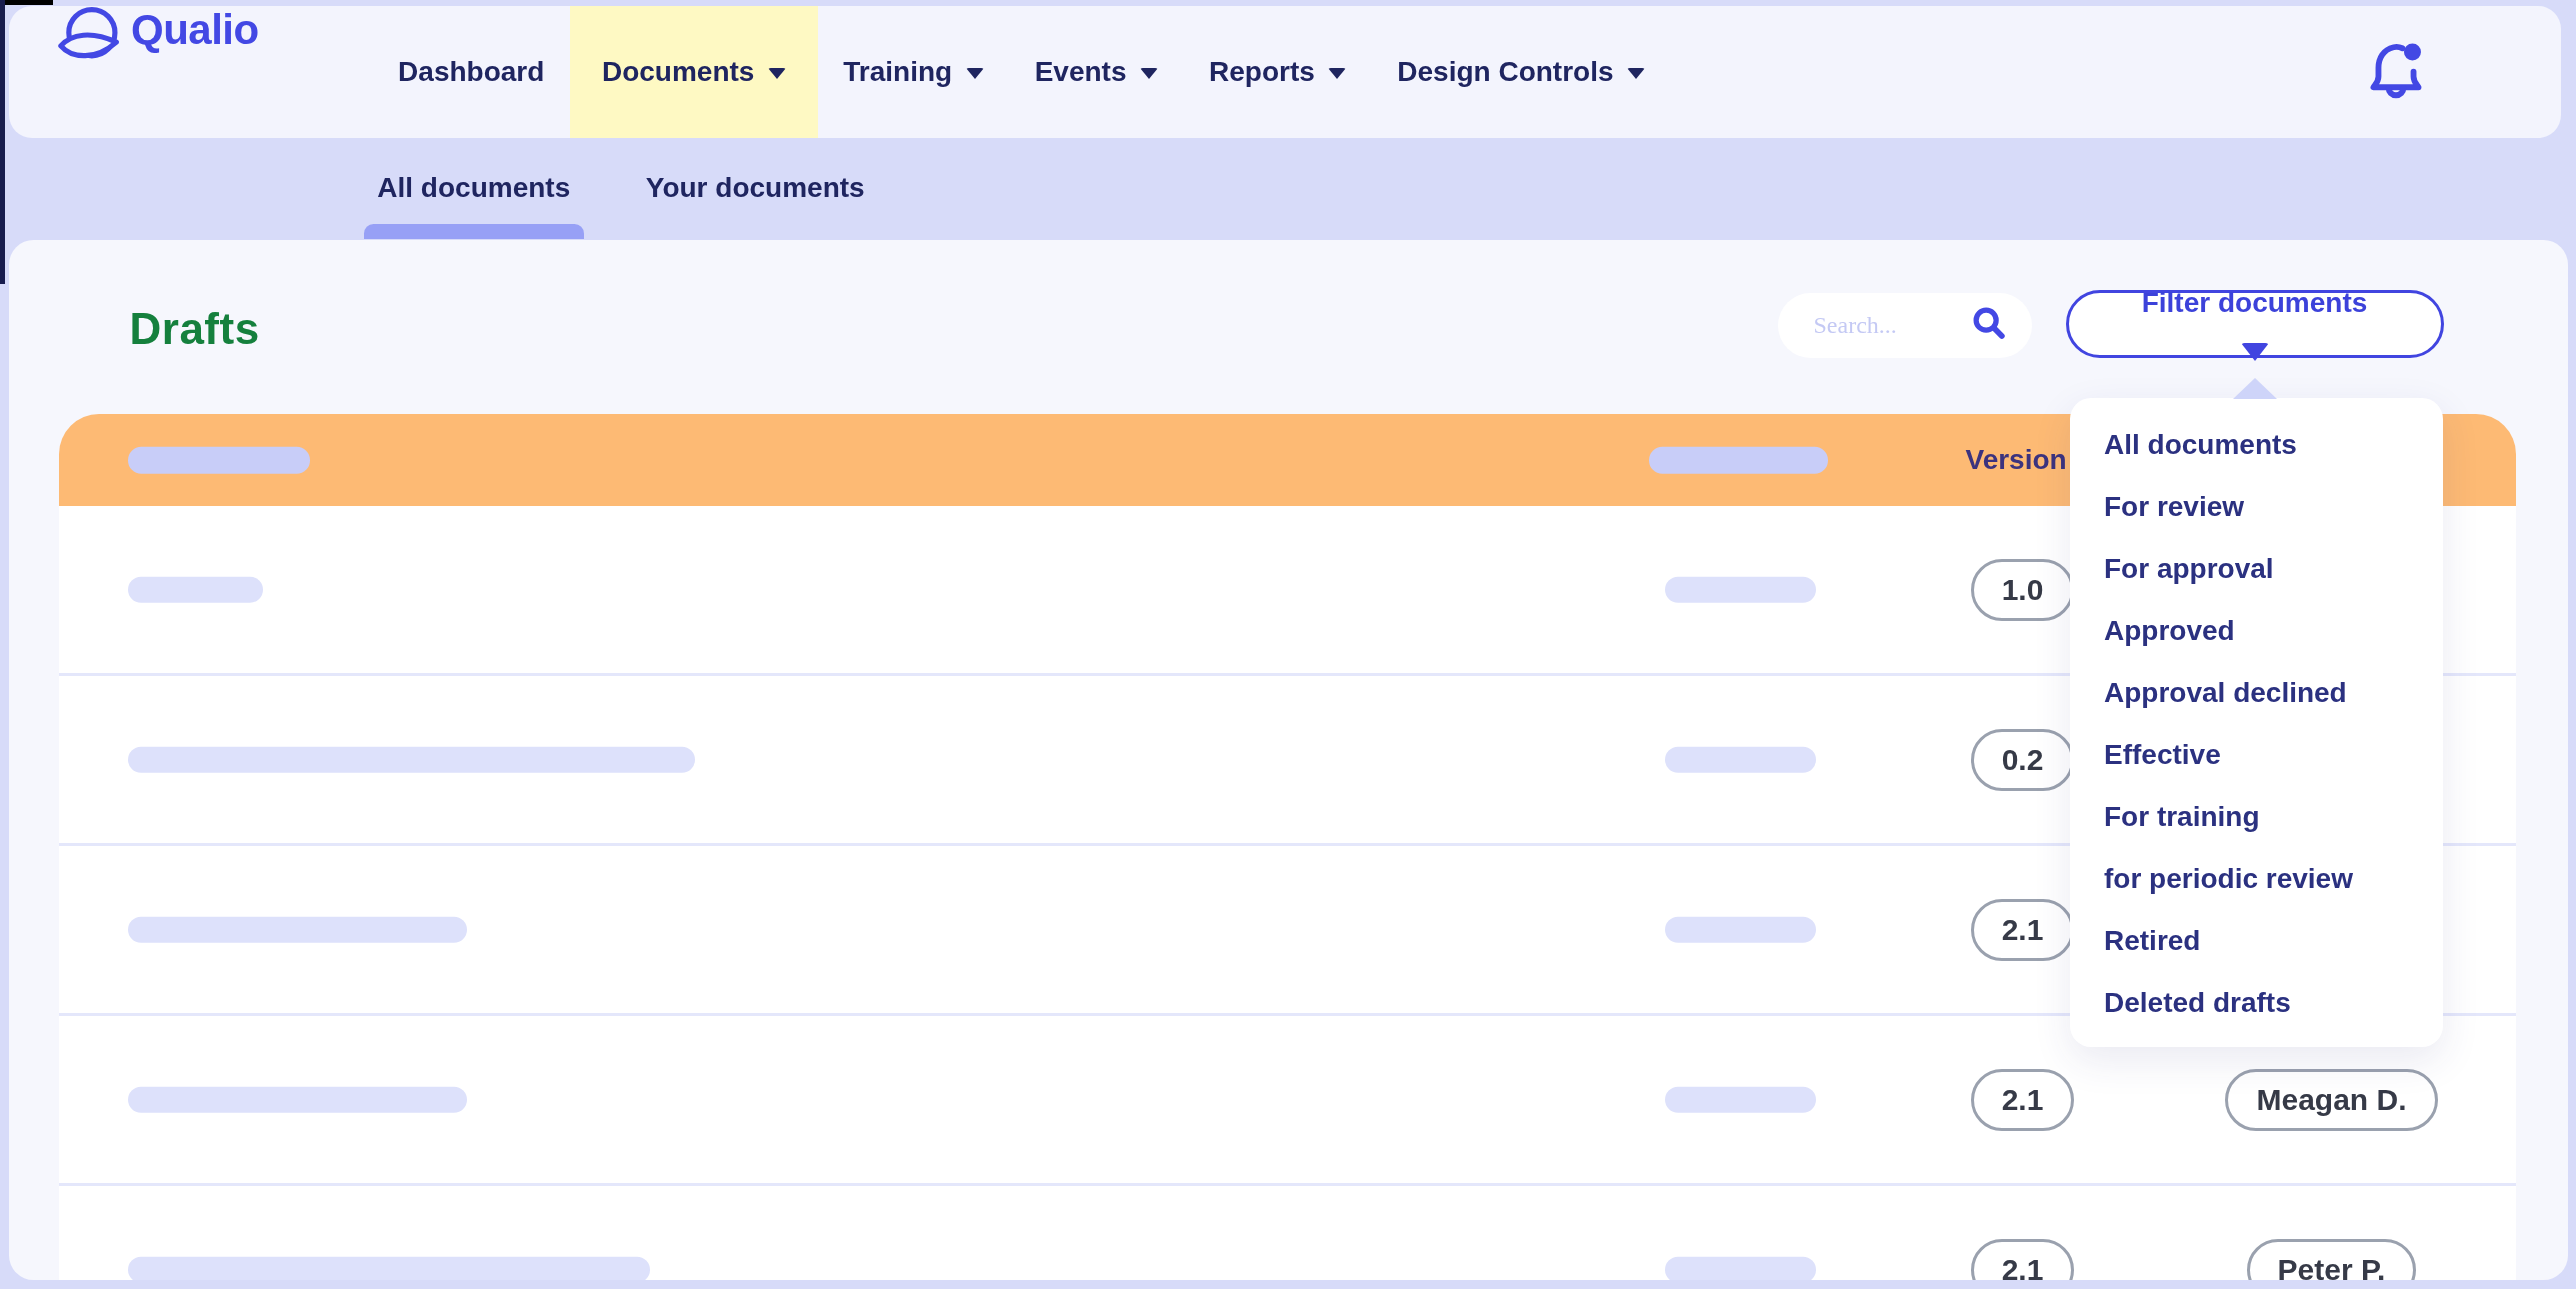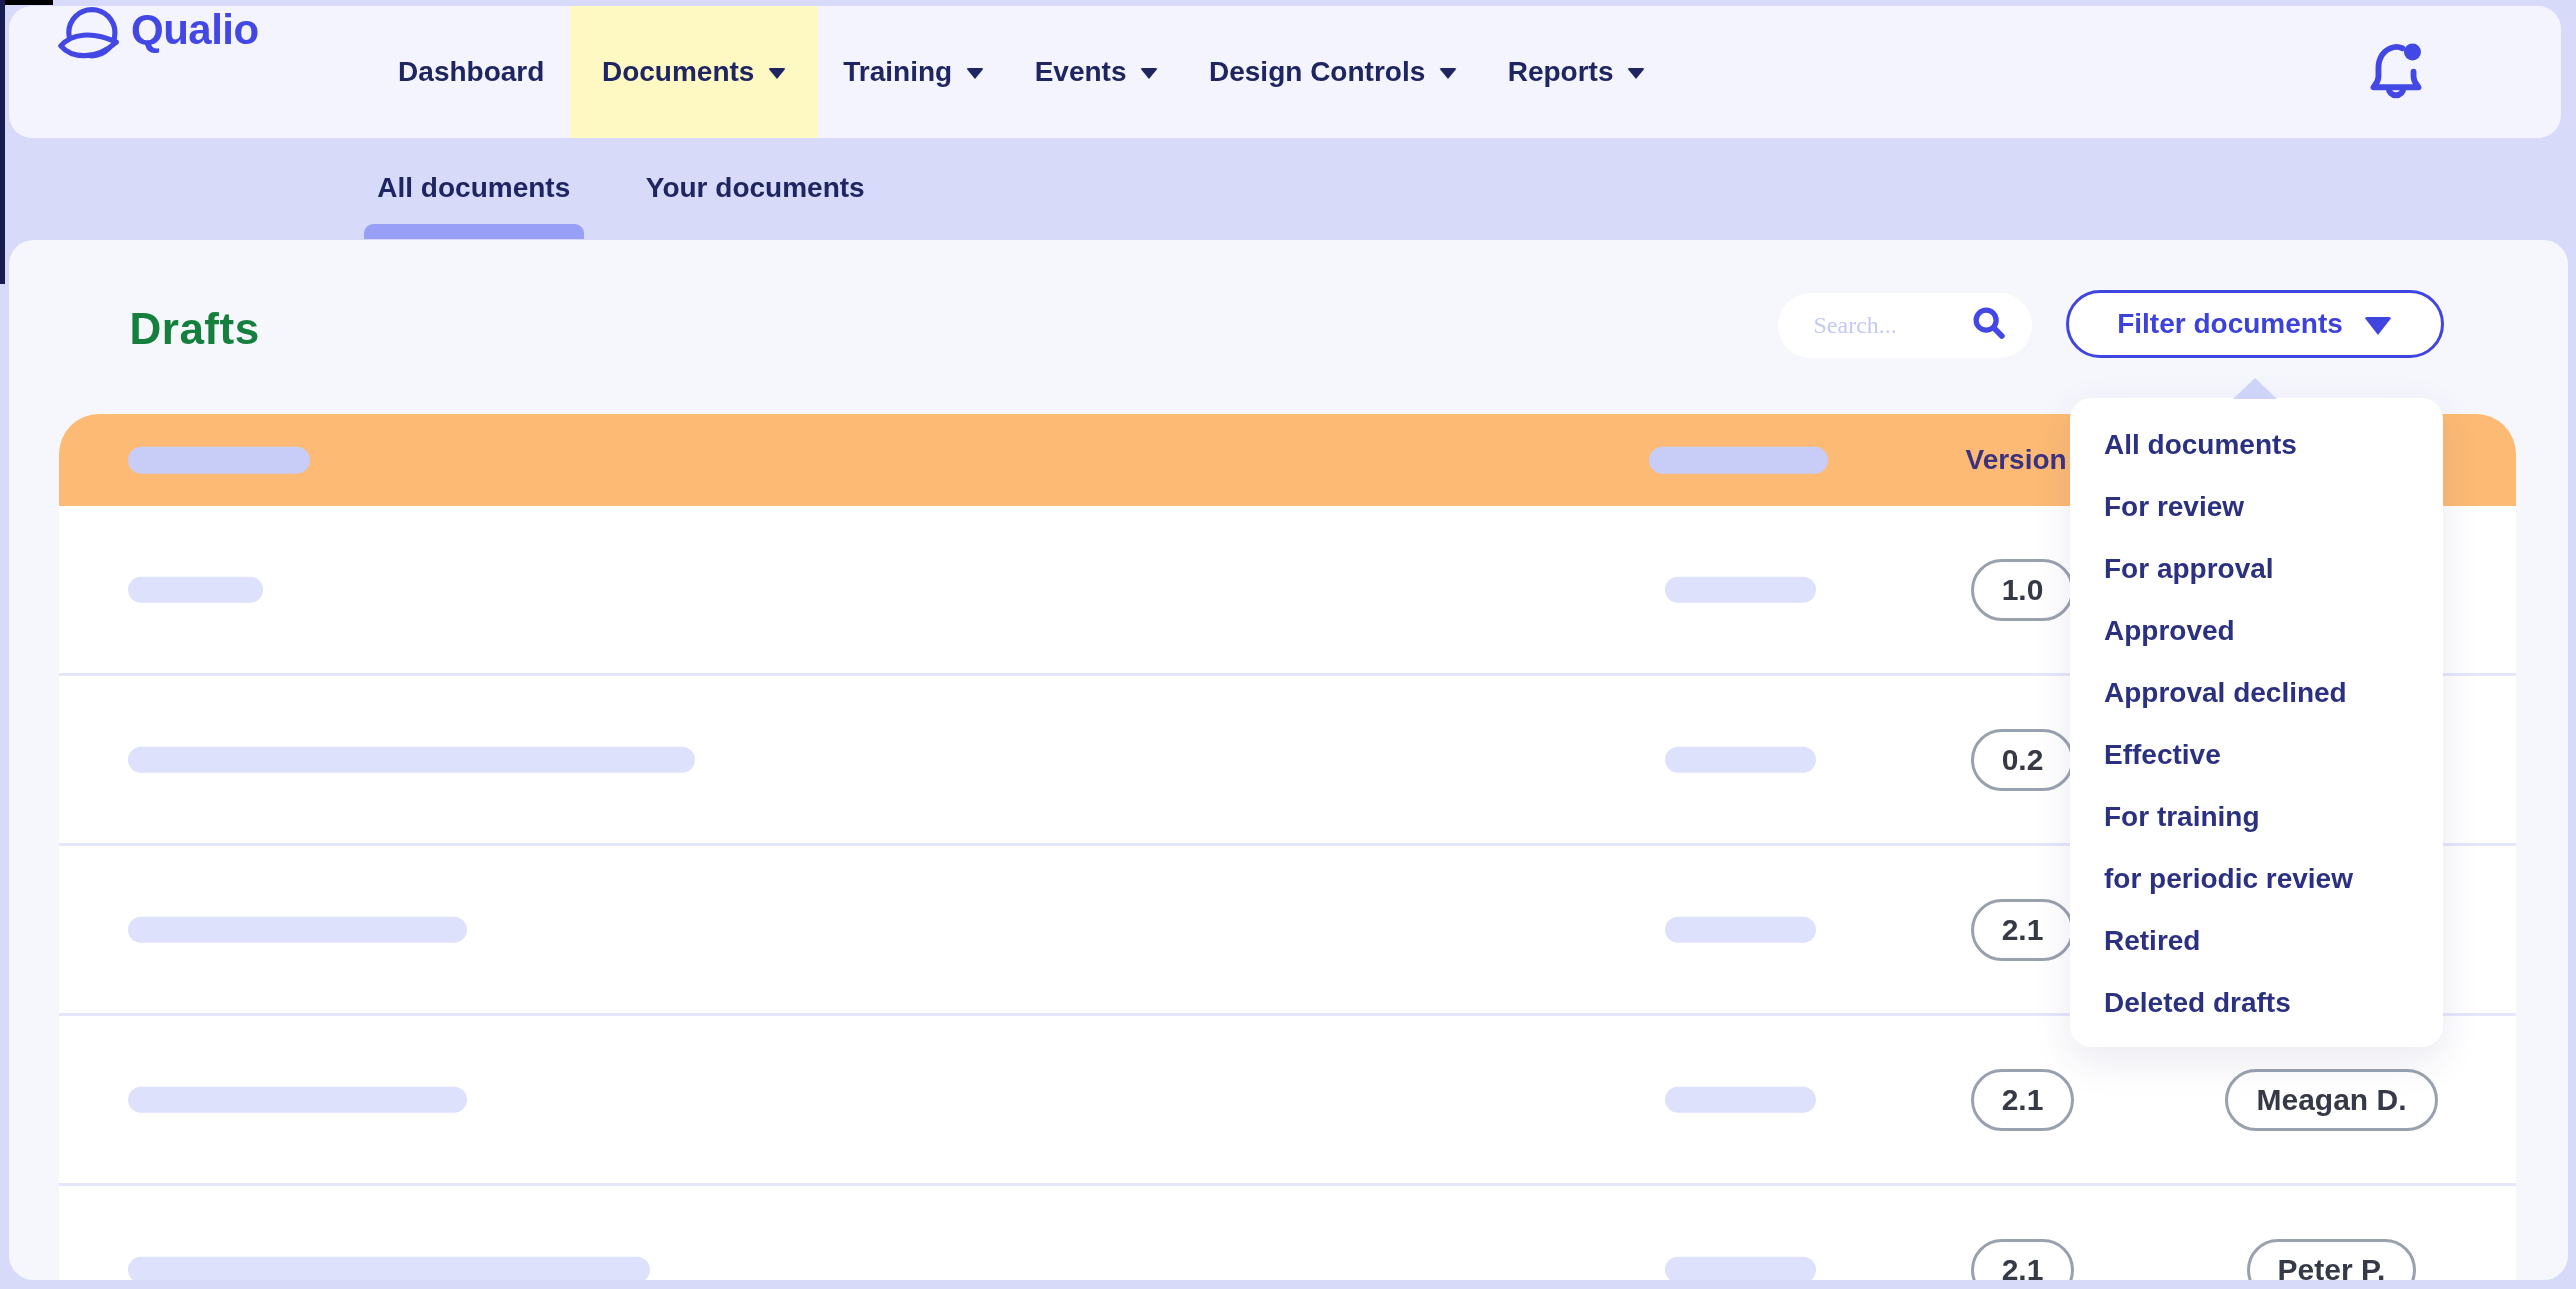--- a/index.html
+++ b/index.html
@@ -46,21 +46,21 @@
   }
   .search-pill input{
     flex:1; min-width:0; border:none; outline:none; background:transparent;
     font-family:Liberation Serif, serif; font-size:24px; color:#4348e4;
   }
   .search-pill input::placeholder{color:#c4c9f4; opacity:1;}
   .filter-btn{
     position:absolute; left:2057px; top:50px; width:378px; height:68px;
     background:#fff; border:3.8px solid #4145e0; border-radius:36px; box-sizing:border-box;
     display:flex; align-items:center; justify-content:center; gap:21px;
-    font-family:"Liberation Sans", sans-serif; font-size:28px; font-weight:700; color:#3c42da; cursor:pointer; padding:0;
+    font-family:"Liberation Sans", sans-serif; font-size:28px; font-weight:700; color:#3c42da; cursor:pointer; padding:0;flex-direction:column;
   }
   .caret-blue{width:0;height:0;border-left:14px solid transparent;border-right:14px solid transparent;border-top:18px solid #4145e0;border-radius:3.8px;margin-top:3.8px;}
 
   
   .table{position:absolute; left:50px; top:174px; width:2457px;}
   .thead{position:relative; height:92px; background:#fdba74; border-radius:40px 40px 0 0;}
   .sk{position:absolute; height:26.5px; border-radius:13.3px; top:50%; transform:translateY(-50%);}
   .thead .sk{background:#c8cdf8;}
   .trow .sk{background:#dde1fb;}
   .col-label{position:absolute; left:1907px; top:50%; transform:translateY(-50%); font-size:28px; font-weight:700; color:#3c337e; white-space:nowrap;}
@@ -119,25 +119,25 @@
         </div>
         <div class="nav-item">
           <span>Training</span>
           <span class="caret-sm"></span>
         </div>
         <div class="nav-item">
           <span>Events</span>
           <span class="caret-sm"></span>
         </div>
         <div class="nav-item">
+          <span>Reports</span>
+          <span class="caret-sm"></span>
+        </div>
+        <div class="nav-item">
           <span>Design Controls</span>
-          <span class="caret-sm"></span>
-        </div>
-        <div class="nav-item">
-          <span>Reports</span>
           <span class="caret-sm"></span>
         </div>
       </nav>
 
     <div class="bell-wrap">
       <span>
         <svg width="68" height="68" viewBox="0 0 64 64">
           <path d="M38,11.5 C35,10.2 32.5,10 29.8,10.6 C20,12.8 15.5,21 15.5,30 L15.5,38 C15.5,43 12.5,45.5 10.8,48.2 L53.2,48.2 C51.5,45.5 48.5,43 48.5,38 L48.5,33.5" fill="none" stroke="#4348e4" stroke-width="5.5" stroke-linecap="round" stroke-linejoin="round"></path>
           <path d="M25,48.8 a7,7 0 0 0 14,0" fill="none" stroke="#4348e4" stroke-width="5.5" stroke-linecap="round"></path>
           <circle cx="47.5" cy="15" r="8" fill="#4348e4"></circle>

